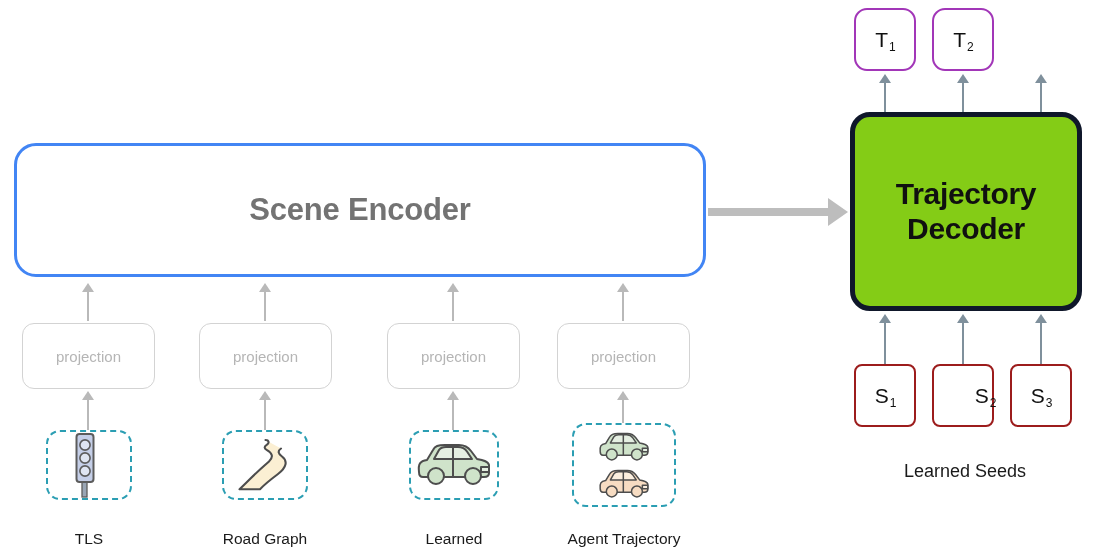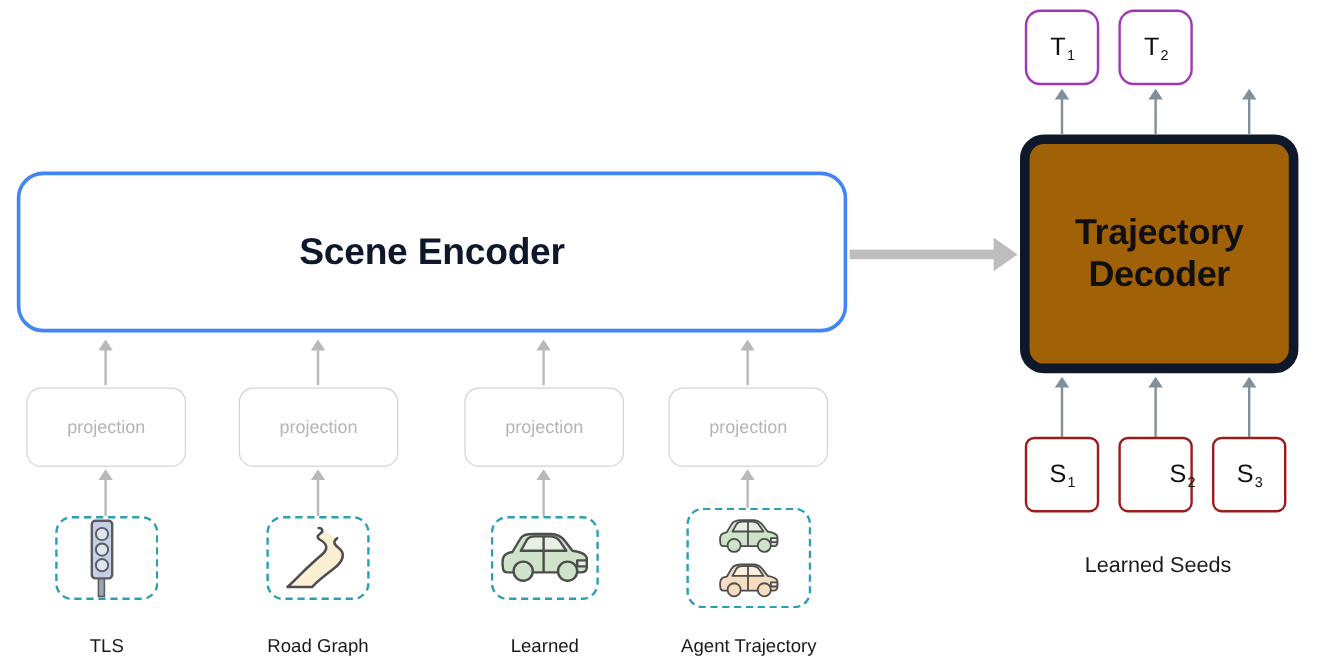--- a/index.html
+++ b/index.html
@@ -29,31 +29,31 @@
     border: 3px solid #4285f4;
     border-radius: 22px;
     background: #ffffff;
     display: flex;
     align-items: center;
     justify-content: center;
   }
   .encoder-label {
     font-size: 31px;
     font-weight: 700;
-    color: #0f172a;
+    color: #737373;
     letter-spacing: -0.2px;
   }
 
   
   .decoder-box {
     left: 850px; top: 112px;
     width: 232px; height: 199px;
-    border: 8px solid #0f172a;
+    border: 5px solid #0f172a;
     border-radius: 20px;
-    background: #a16207;
+    background: #84cc16;
     display: flex;
     align-items: center;
     justify-content: center;
     text-align: center;
   }
   .decoder-label {
     font-size: 30px;
     font-weight: 700;
     color: #101010;
     line-height: 1.16;

